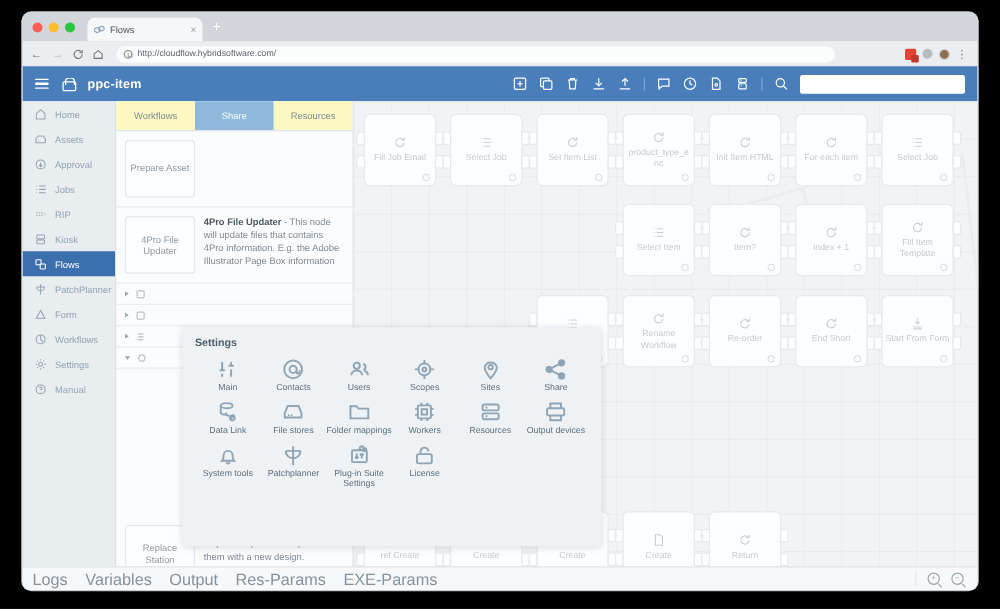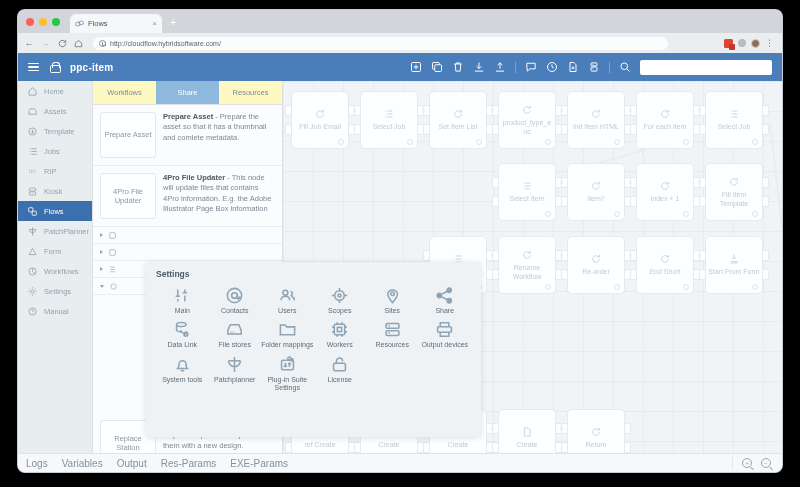--- a/index.html
+++ b/index.html
@@ -102,21 +102,21 @@
               border-radius:3px; box-shadow:0 1px 6px rgba(70,90,110,.18); padding:7px 10px 0; z-index:40; }
   .settings h3 { font-size:8.5px; color:#4e5b65; font-weight:bold; margin-bottom:4px; }
   .sgrid { display:grid; grid-template-columns:repeat(6,1fr); row-gap:2px; }
   .scell { display:flex; flex-direction:column; align-items:center; gap:2px; padding-top:3px; }
   .scell svg { width:19px; height:19px; stroke:#8fa4b4; fill:none; stroke-width:1.3; }
   .scell span { font-size:7px; color:#5d6d79; text-align:center; line-height:1.2; }
 
   
   .bottom { position:absolute; left:0; right:0; bottom:0; height:19px; background:#f6f8f9; border-top:1px solid #dee4e8;
             display:flex; align-items:center; gap:14px; padding:0 8px; z-index:30; }
-  .btab { font-size:10px; color:#85929c; }
+  .btab { font-size:13px; color:#85929c; }
   .bzooms { margin-left:auto; display:flex; gap:9px; align-items:center; padding-right:3px; }
   .zic { width:10px; height:10px; border:1.2px solid #9aa6af; border-radius:50%; position:relative; }
   .zic:after{content:"";position:absolute;right:-3px;bottom:-2px;width:4px;height:1.2px;background:#9aa6af;transform:rotate(45deg);}
   .zic i{position:absolute;left:50%;top:50%;transform:translate(-50%,-50%);font-size:6px;color:#9aa6af;font-style:normal;line-height:1;}
   .vsep { width:1px; height:12px; background:#e2e7eb; }
 </style>
 </head>
 <body>
 
 <div class="frame">
@@ -250,21 +250,21 @@
                 <path d="M2.5 7.5 5 4h6l2.5 3.5v4.5h-11z"></path>
                 <circle cx="5.2" cy="9.6" r=".6" fill="#93a3ae" stroke="none"></circle>
               </svg>
             <span>Assets</span>
             </div>
           <div class="sitem">
             <svg viewBox="0 0 16 16">
                 <circle cx="8" cy="8" r="5.2"></circle>
                 <path d="M8 5.4v5.2M6.2 8.6 8 10.6l1.8-2"></path>
               </svg>
-            <span>Template</span>
+            <span>Approval</span>
             </div>
           <div class="sitem">
             <svg viewBox="0 0 16 16">
                 <path d="M6 4h8M6 8h8M6 12h8M3 4h.8M3 8h.8M3 12h.8"></path>
               </svg>
             <span>Jobs</span>
             </div>
           <div class="sitem">
             <svg viewBox="0 0 16 16">
                 <path d="M3 6h1.6M6 6h1.6M9 6h1.6M3 9h1.6M6 9h1.6M9 9h1.6M12 7.5h1.4"></path>
@@ -330,23 +330,20 @@
 
       <div class="panel">
         <div class="ptabs">
           <div class="ptab">Workflows</div>
           <div class="ptab active">Share</div>
           <div class="ptab">Resources</div>
         </div>
         <div class="plist">
           <div class="prow">
             <div class="pchip">Prepare Asset</div>
-            <div class="pdesc">
-              <b>Prepare Asset</b><span> - Prepare the asset so that it has a thumbnail and comlete metadata.</span>
-            </div>
           </div>
           <div class="prow">
             <div class="pchip">4Pro File Updater</div>
             <div class="pdesc">
               <b>4Pro File Updater</b><span> - This node will update files that contains 4Pro information. E.g. the Adobe Illustrator Page Box information</span>
             </div>
           </div>
           <div class="pcollapse">
               <span class="carat"></span>
               <svg viewBox="0 0 16 16">

